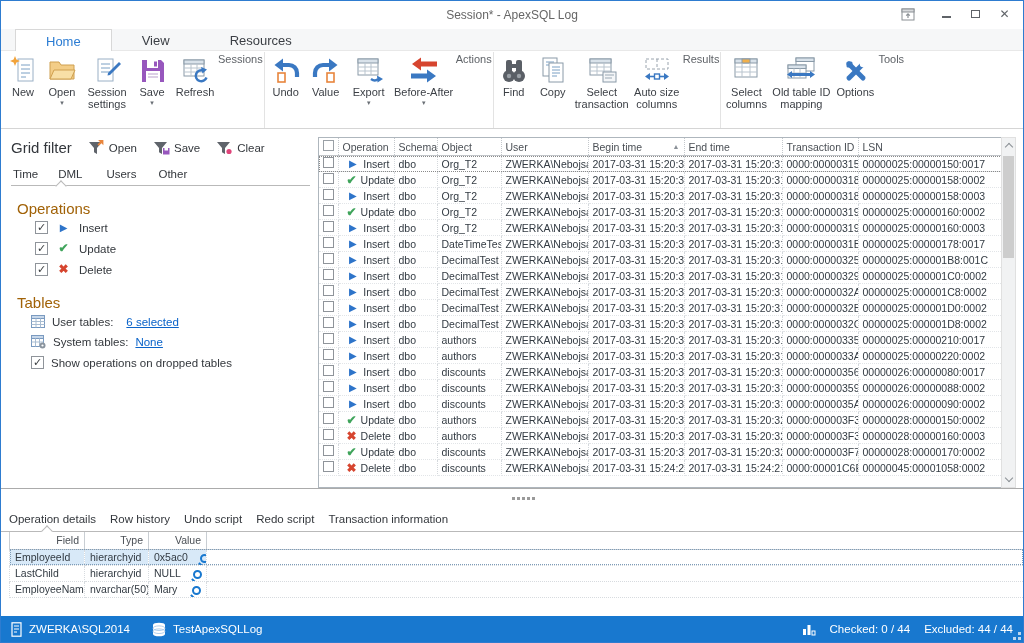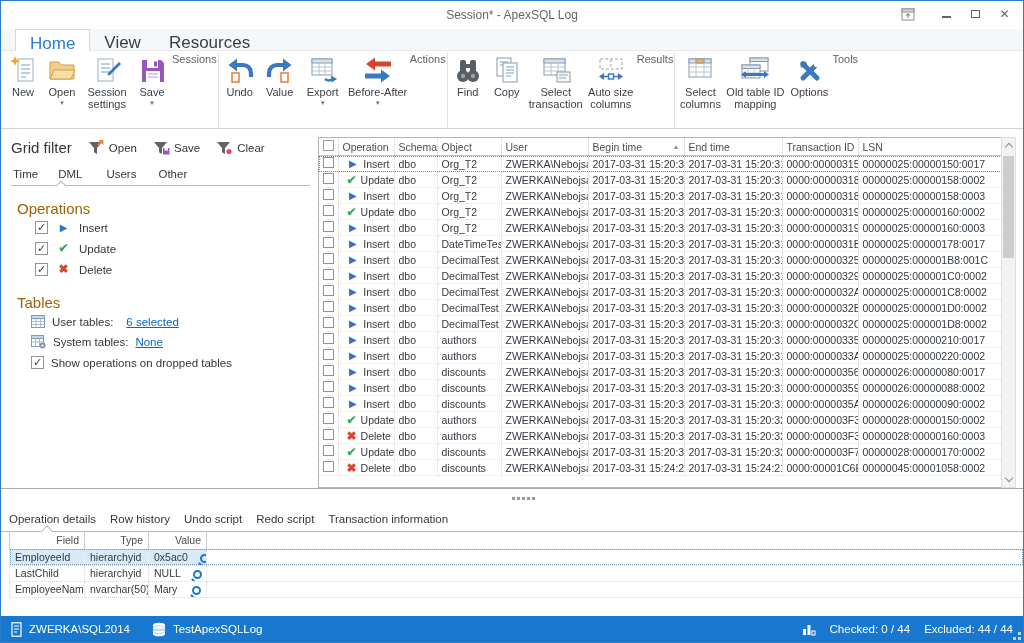--- a/index.html
+++ b/index.html
@@ -10,21 +10,21 @@
   .titlebar { height:28px; position:relative; background:#fff; }
   .title { position:absolute; left:0; right:0; top:7px; text-align:center; font-size:12px; color:#666; }
   .winbtns { position:absolute; right:4px; top:2px; display:flex; align-items:center; }
   .winbtn { width:29px; height:22px; display:flex; align-items:center; justify-content:center; color:#5f6368; font-size:12px; cursor:default; }
   .pinbtn { margin-right:10px; }
   .min-glyph { width:9px; height:1.5px; background:#5f6368; margin-top:6px; }
   .max-glyph { width:9px; height:8px; border:1.5px solid #5f6368; }
 
   
   .tabstrip { height:22px; background:#f6f7f8; display:flex; padding-left:14px; border-bottom:1px solid #e8e8e8; }
-  .rtab { padding:4px 14px 3px; font-size:17px; color:#3b3f45; position:relative; }
+  .rtab { padding:4px 30px 3px; font-size:13px; color:#3b3f45; position:relative; }
   .rtab.active { background:#fff; border:1px solid #d8d8d8; border-bottom:none; color:#2b7cd3; margin-bottom:-1px; }
 
   
   .ribbon { height:78px; background:#fff; border-bottom:1px solid #d5d5d5; display:flex; padding:1px 2px 0 2px; }
   .rgroup { display:flex; flex-direction:row; border-right:1px solid #e3e3e3; padding:0 1px; }
   .rbtns { display:flex; flex:1; align-items:flex-start; }
   .rbtn { display:flex; flex-direction:column; align-items:center; padding:3px 1px 0; height:62px; }
   .ricon { height:30px; display:flex; align-items:center; justify-content:center; }
   .rlabel { font-size:11px; line-height:1.12; color:#3b3f45; text-align:center; margin-top:1px; }
   .rdrop { font-size:7px; color:#6a6f75; line-height:1; margin-top:1px; }
@@ -180,20 +180,35 @@
               <path d="M5 5 h19 l3 3 v19 h-22 z" fill="#9757bd"></path>
               <rect x="10" y="5" width="11" height="8" fill="#fff"></rect>
               <rect x="17" y="6.5" width="3" height="5" fill="#9757bd"></rect>
               <rect x="9" y="16" width="14" height="11" fill="#fff"></rect>
               <line x1="11" y1="19" x2="21" y2="19" stroke="#b9a0cc"></line>
               <line x1="11" y1="22" x2="21" y2="22" stroke="#b9a0cc"></line>
             </svg>
         </span>
         <span class="rlabel">Save</span>
         <span class="rdrop">▾</span>
+      </div>
+      <div class="rbtn" style="width:46px">
+        <span class="ricon">
+          <svg width="30" height="30">
+              <rect x="4" y="5" width="20" height="16" fill="#fff" stroke="#8a9aa8"></rect>
+              <rect x="4" y="5" width="20" height="4" fill="#d9e2ea" stroke="#8a9aa8"></rect>
+              <line x1="11" y1="9" x2="11" y2="21" stroke="#b9c4ce"></line>
+              <line x1="17" y1="9" x2="17" y2="21" stroke="#b9c4ce"></line>
+              <line x1="4" y1="13" x2="24" y2="13" stroke="#b9c4ce"></line>
+              <line x1="4" y1="17" x2="24" y2="17" stroke="#b9c4ce"></line>
+              <path d="M26.5 22.5 a5.5 5.5 0 1 1 -3 -6.8" fill="none" stroke="#3a78c2" stroke-width="2.4"></path>
+              <polygon points="21,12 27,14.5 22.5,18.5" fill="#3a78c2"></polygon>
+            </svg>
+        </span>
+        <span class="rlabel">Refresh</span>
       </div>
     </div>
     <div class="rgroup-label">Sessions</div>
   </div>
 
   <div class="rgroup">
     <div class="rbtns">
       <div class="rbtn" style="width:40px">
         <span class="ricon">
           <svg width="30" height="30">

